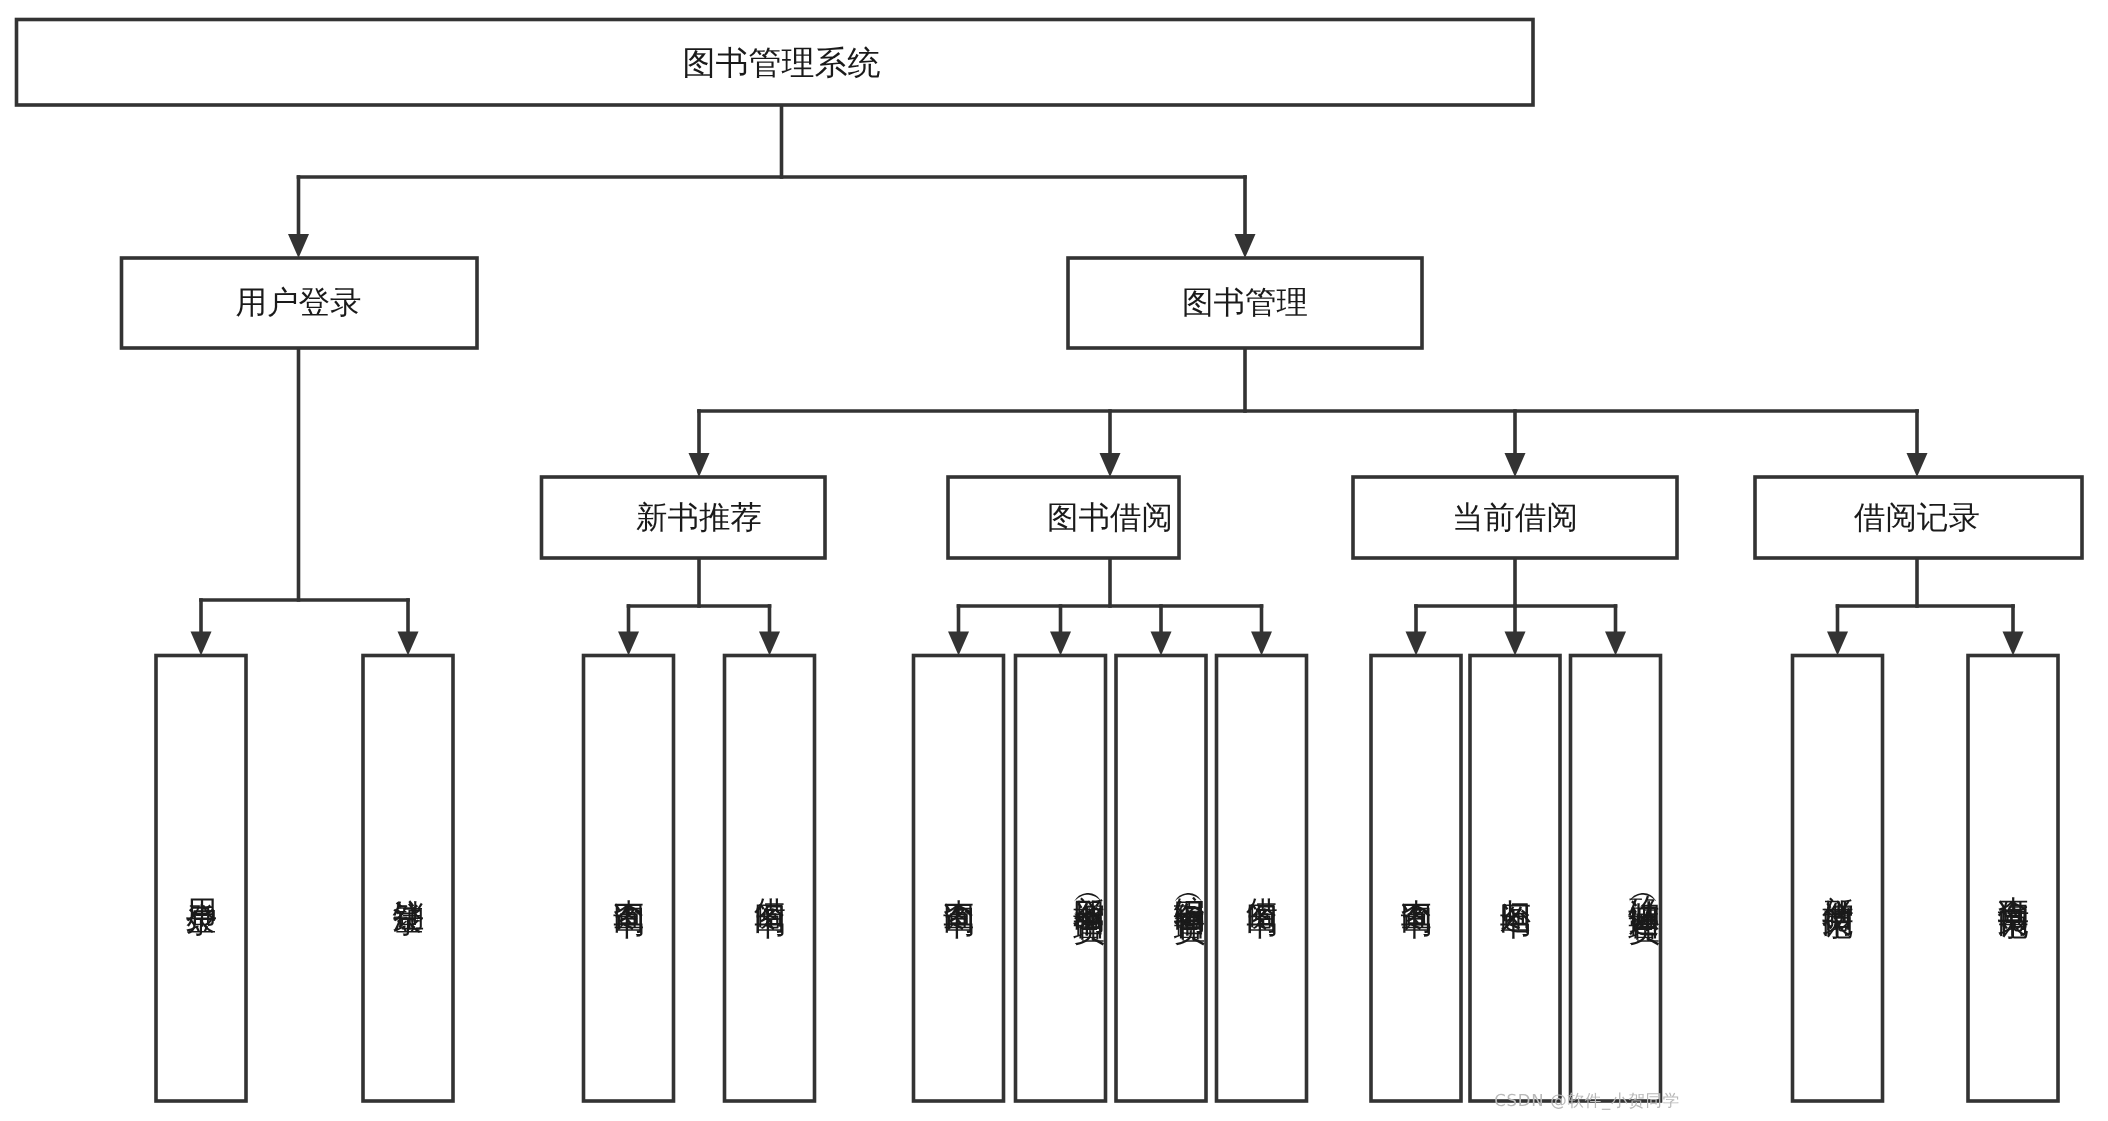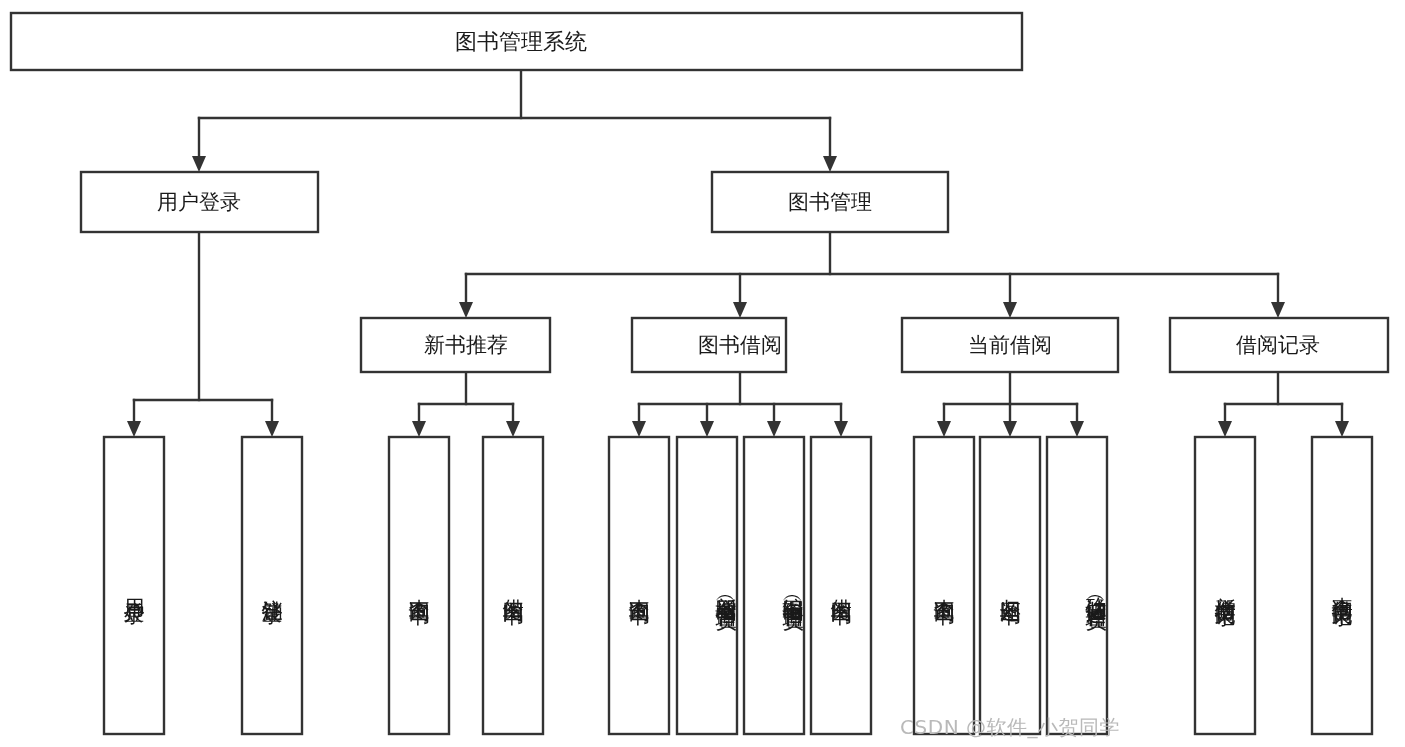--- a/index.html
+++ b/index.html
@@ -65,21 +65,21 @@
     color: #1a1a1a;
     text-align: center;
     white-space: nowrap;
     pointer-events: none;
   }
   .watermark {
     position: absolute;
     right: 8px;
     bottom: 6px;
     font-family: "DejaVu Sans", "Liberation Sans", sans-serif;
-    font-size: 20px;
+    font-size: 11px;
     color: #b9b9b9;
     letter-spacing: 0.5px;
     white-space: nowrap;
   }
 </style>
 </head>
 <body>
 
 <div id="diagram-root">
 

